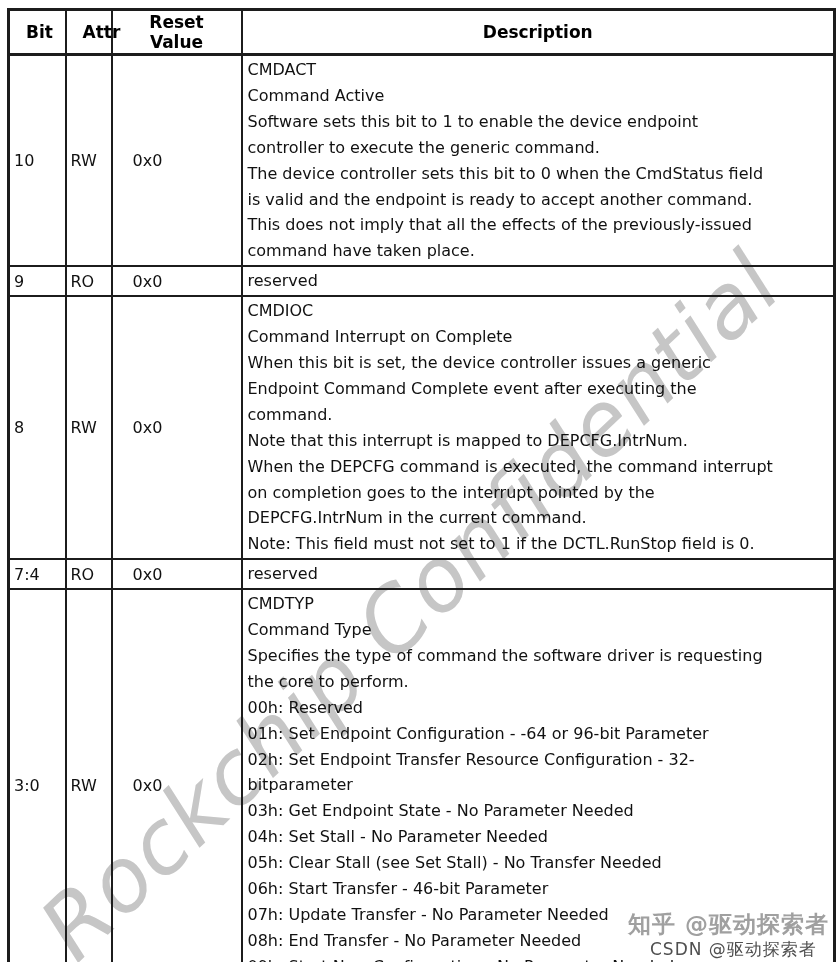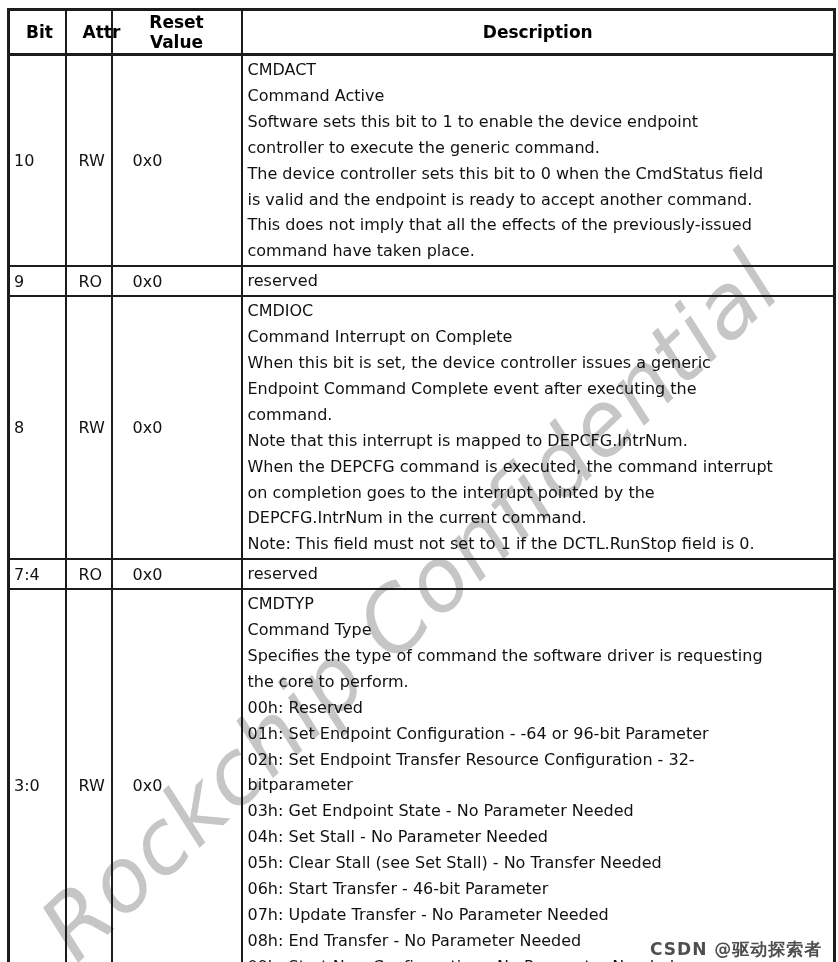--- a/index.html
+++ b/index.html
@@ -66,21 +66,21 @@
     padding: 1px 16px;
     color: #000000;
   }
 
   td {
     font-size: 16px;
     vertical-align: middle;
     padding: 1px 2px;
   }
   td.cell-bit   { padding-left: 4px; margin-left: 7px; }
-  td.cell-attr  { padding-left: 12px; }
+  td.cell-attr  { padding-left: 4px; }
   td.cell-reset { padding-left: 20px; }
   td.cell-desc  { padding-left: 5px; margin-left: 12px; }
 
   .desc-line {
     line-height: 25.9px;
     white-space: nowrap;
   }
 
   
   tbody tr:nth-child(1) { height: 207px; }
@@ -104,21 +104,21 @@
       -1px -1px 0 #ffffff, 1px -1px 0 #ffffff,
       -1px  1px 0 #ffffff, 1px  1px 0 #ffffff;
     user-select: none;
   }
   .wm-csdn {
     position: absolute;
     left: 650px;
     top: 930px;
     z-index: 3;
     font-size: 17px;
-    font-weight: bold;
+    font-weight: normal;
     letter-spacing: 1px;
     color: #4f4f4f;
     white-space: nowrap;
     text-shadow:
       -1px -1px 0 #ffffff, 1px -1px 0 #ffffff,
       -1px  1px 0 #ffffff, 1px  1px 0 #ffffff;
     user-select: none;
   }
 </style>
 </head>
@@ -210,16 +210,17 @@
             <div class="desc-line">05h: Clear Stall (see Set Stall) - No Transfer Needed</div>
             <div class="desc-line">06h: Start Transfer - 46-bit Parameter</div>
             <div class="desc-line">07h: Update Transfer - No Parameter Needed</div>
             <div class="desc-line">08h: End Transfer - No Parameter Needed</div>
             <div class="desc-line">09h: Start New Configuration - No Parameter Needed</div>
           </td>
         </tr>
       </tbody>
   </table>
 
+  <div class="wm-zhihu">知乎 @驱动探索者</div>
 
   <div class="wm-csdn">CSDN @驱动探索者</div>
 
 </div>
 
 </body></html>

